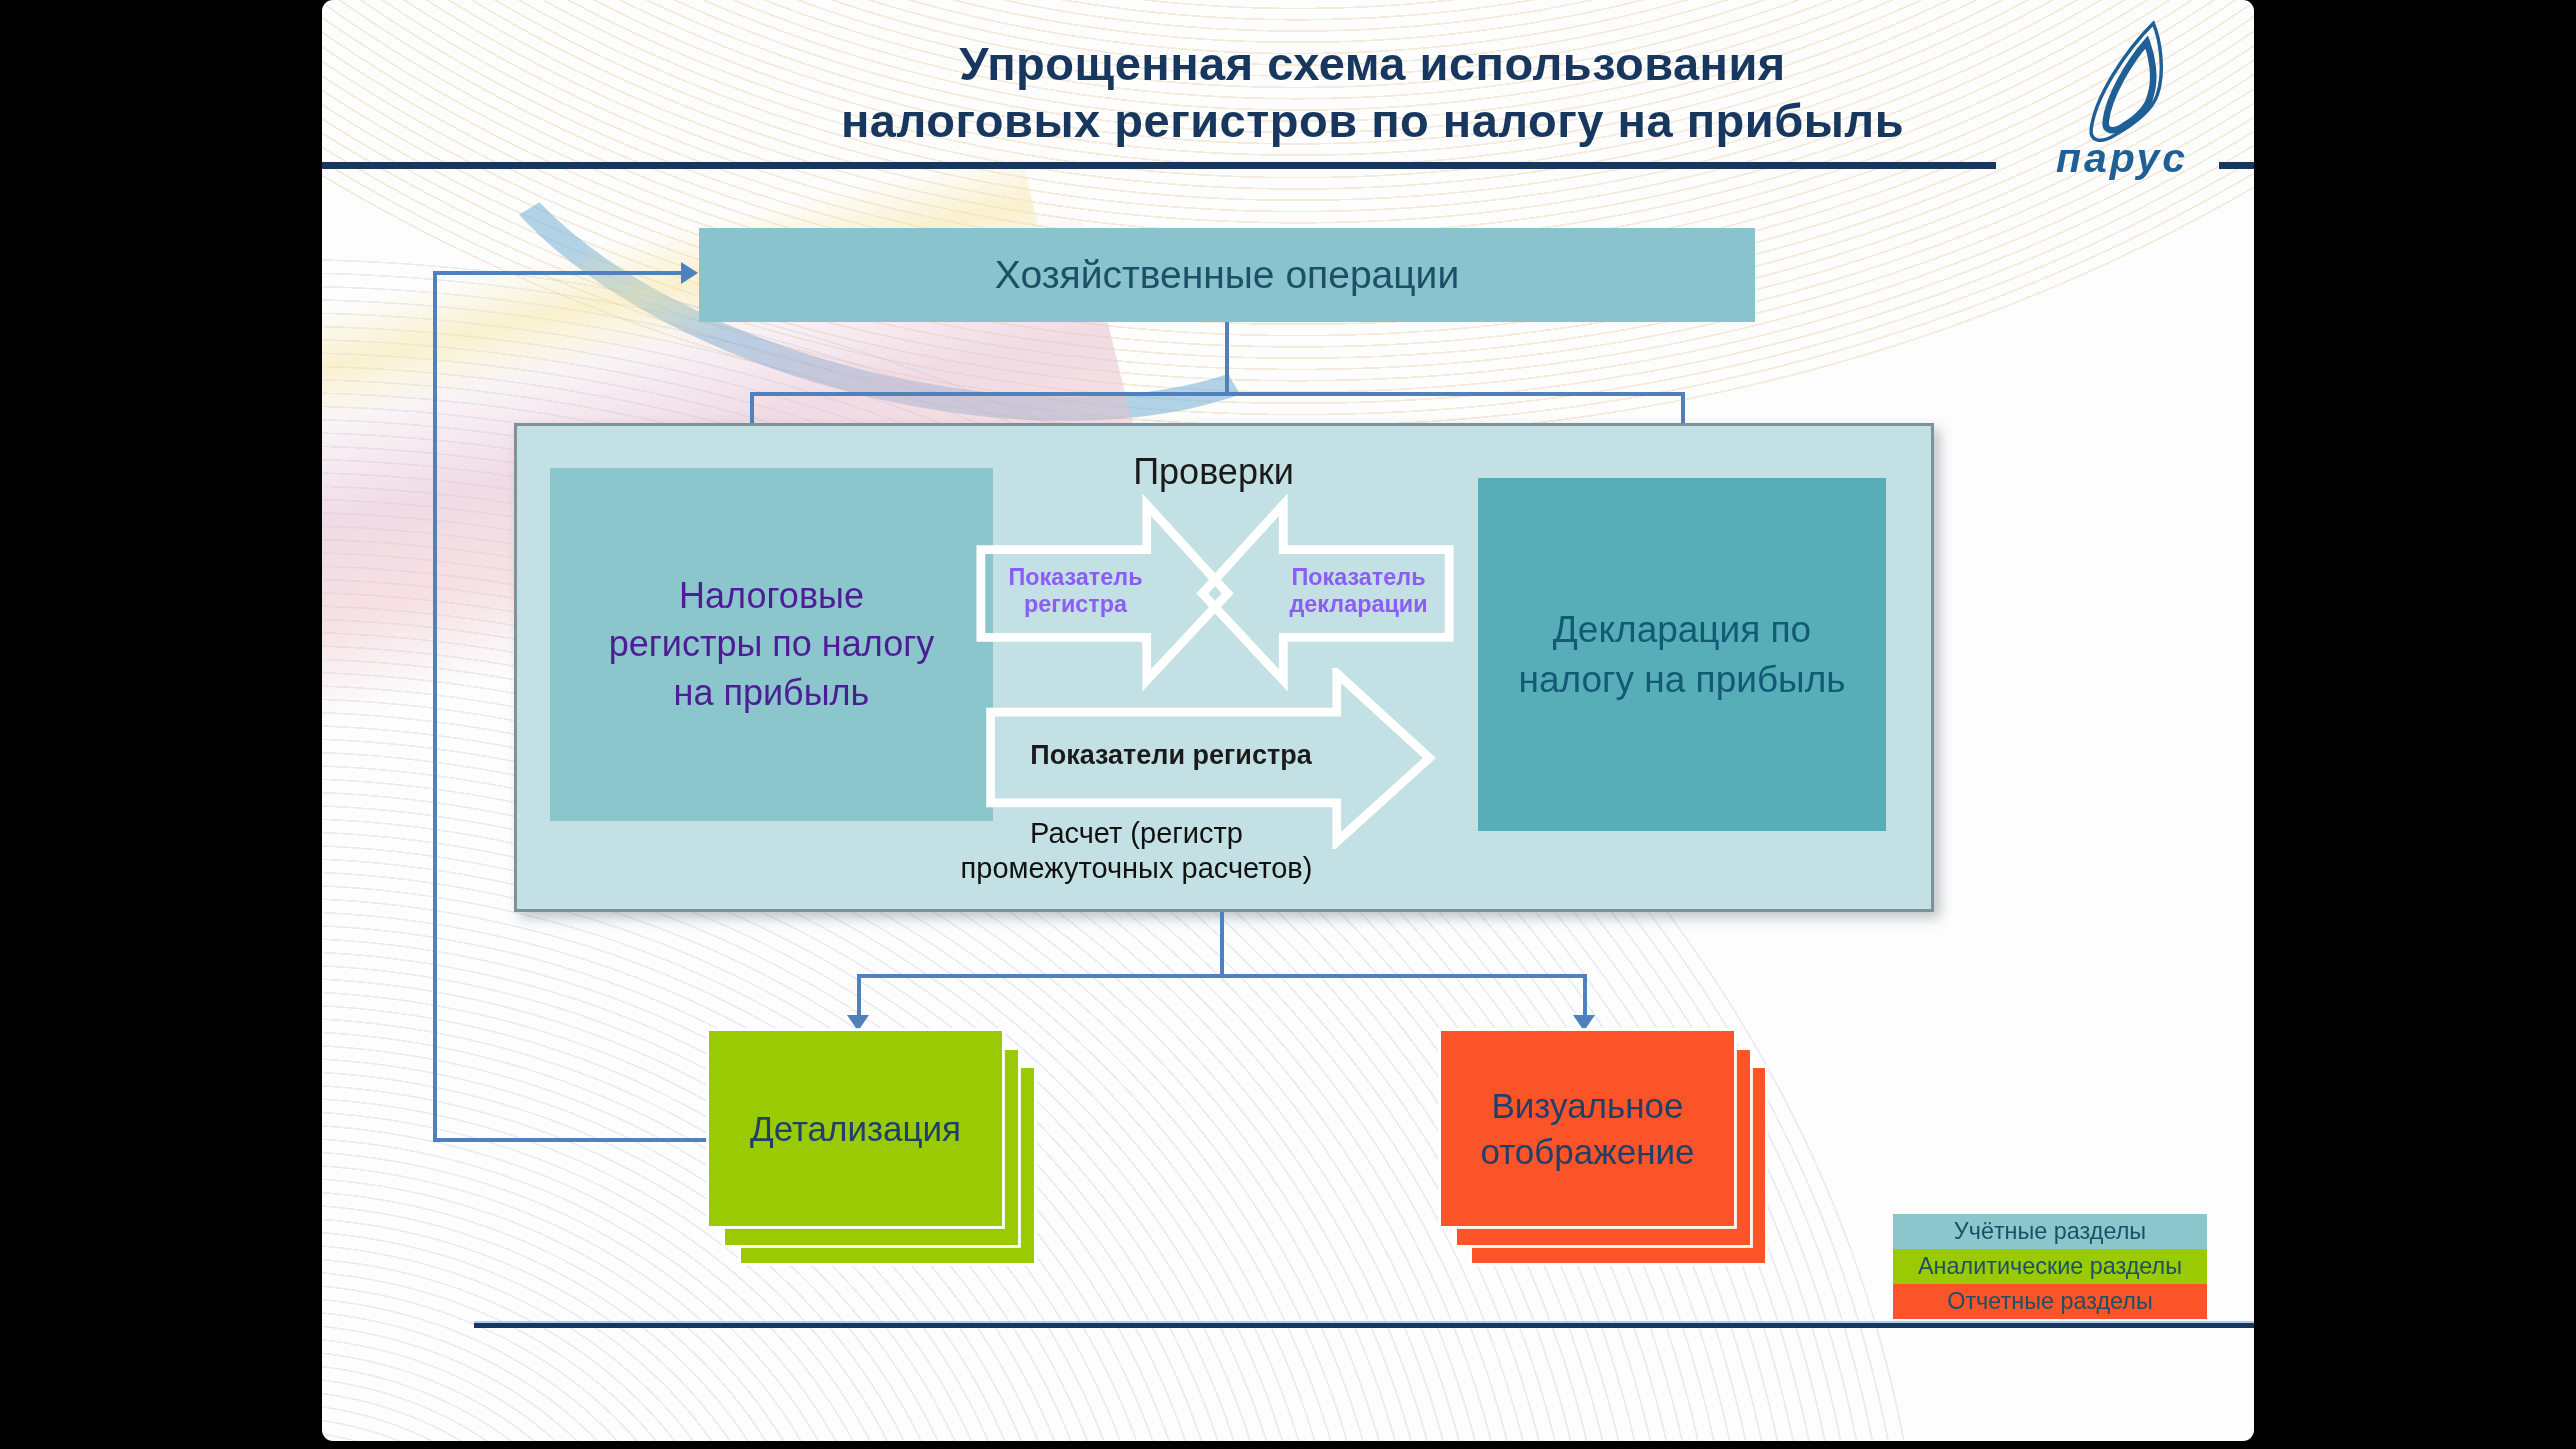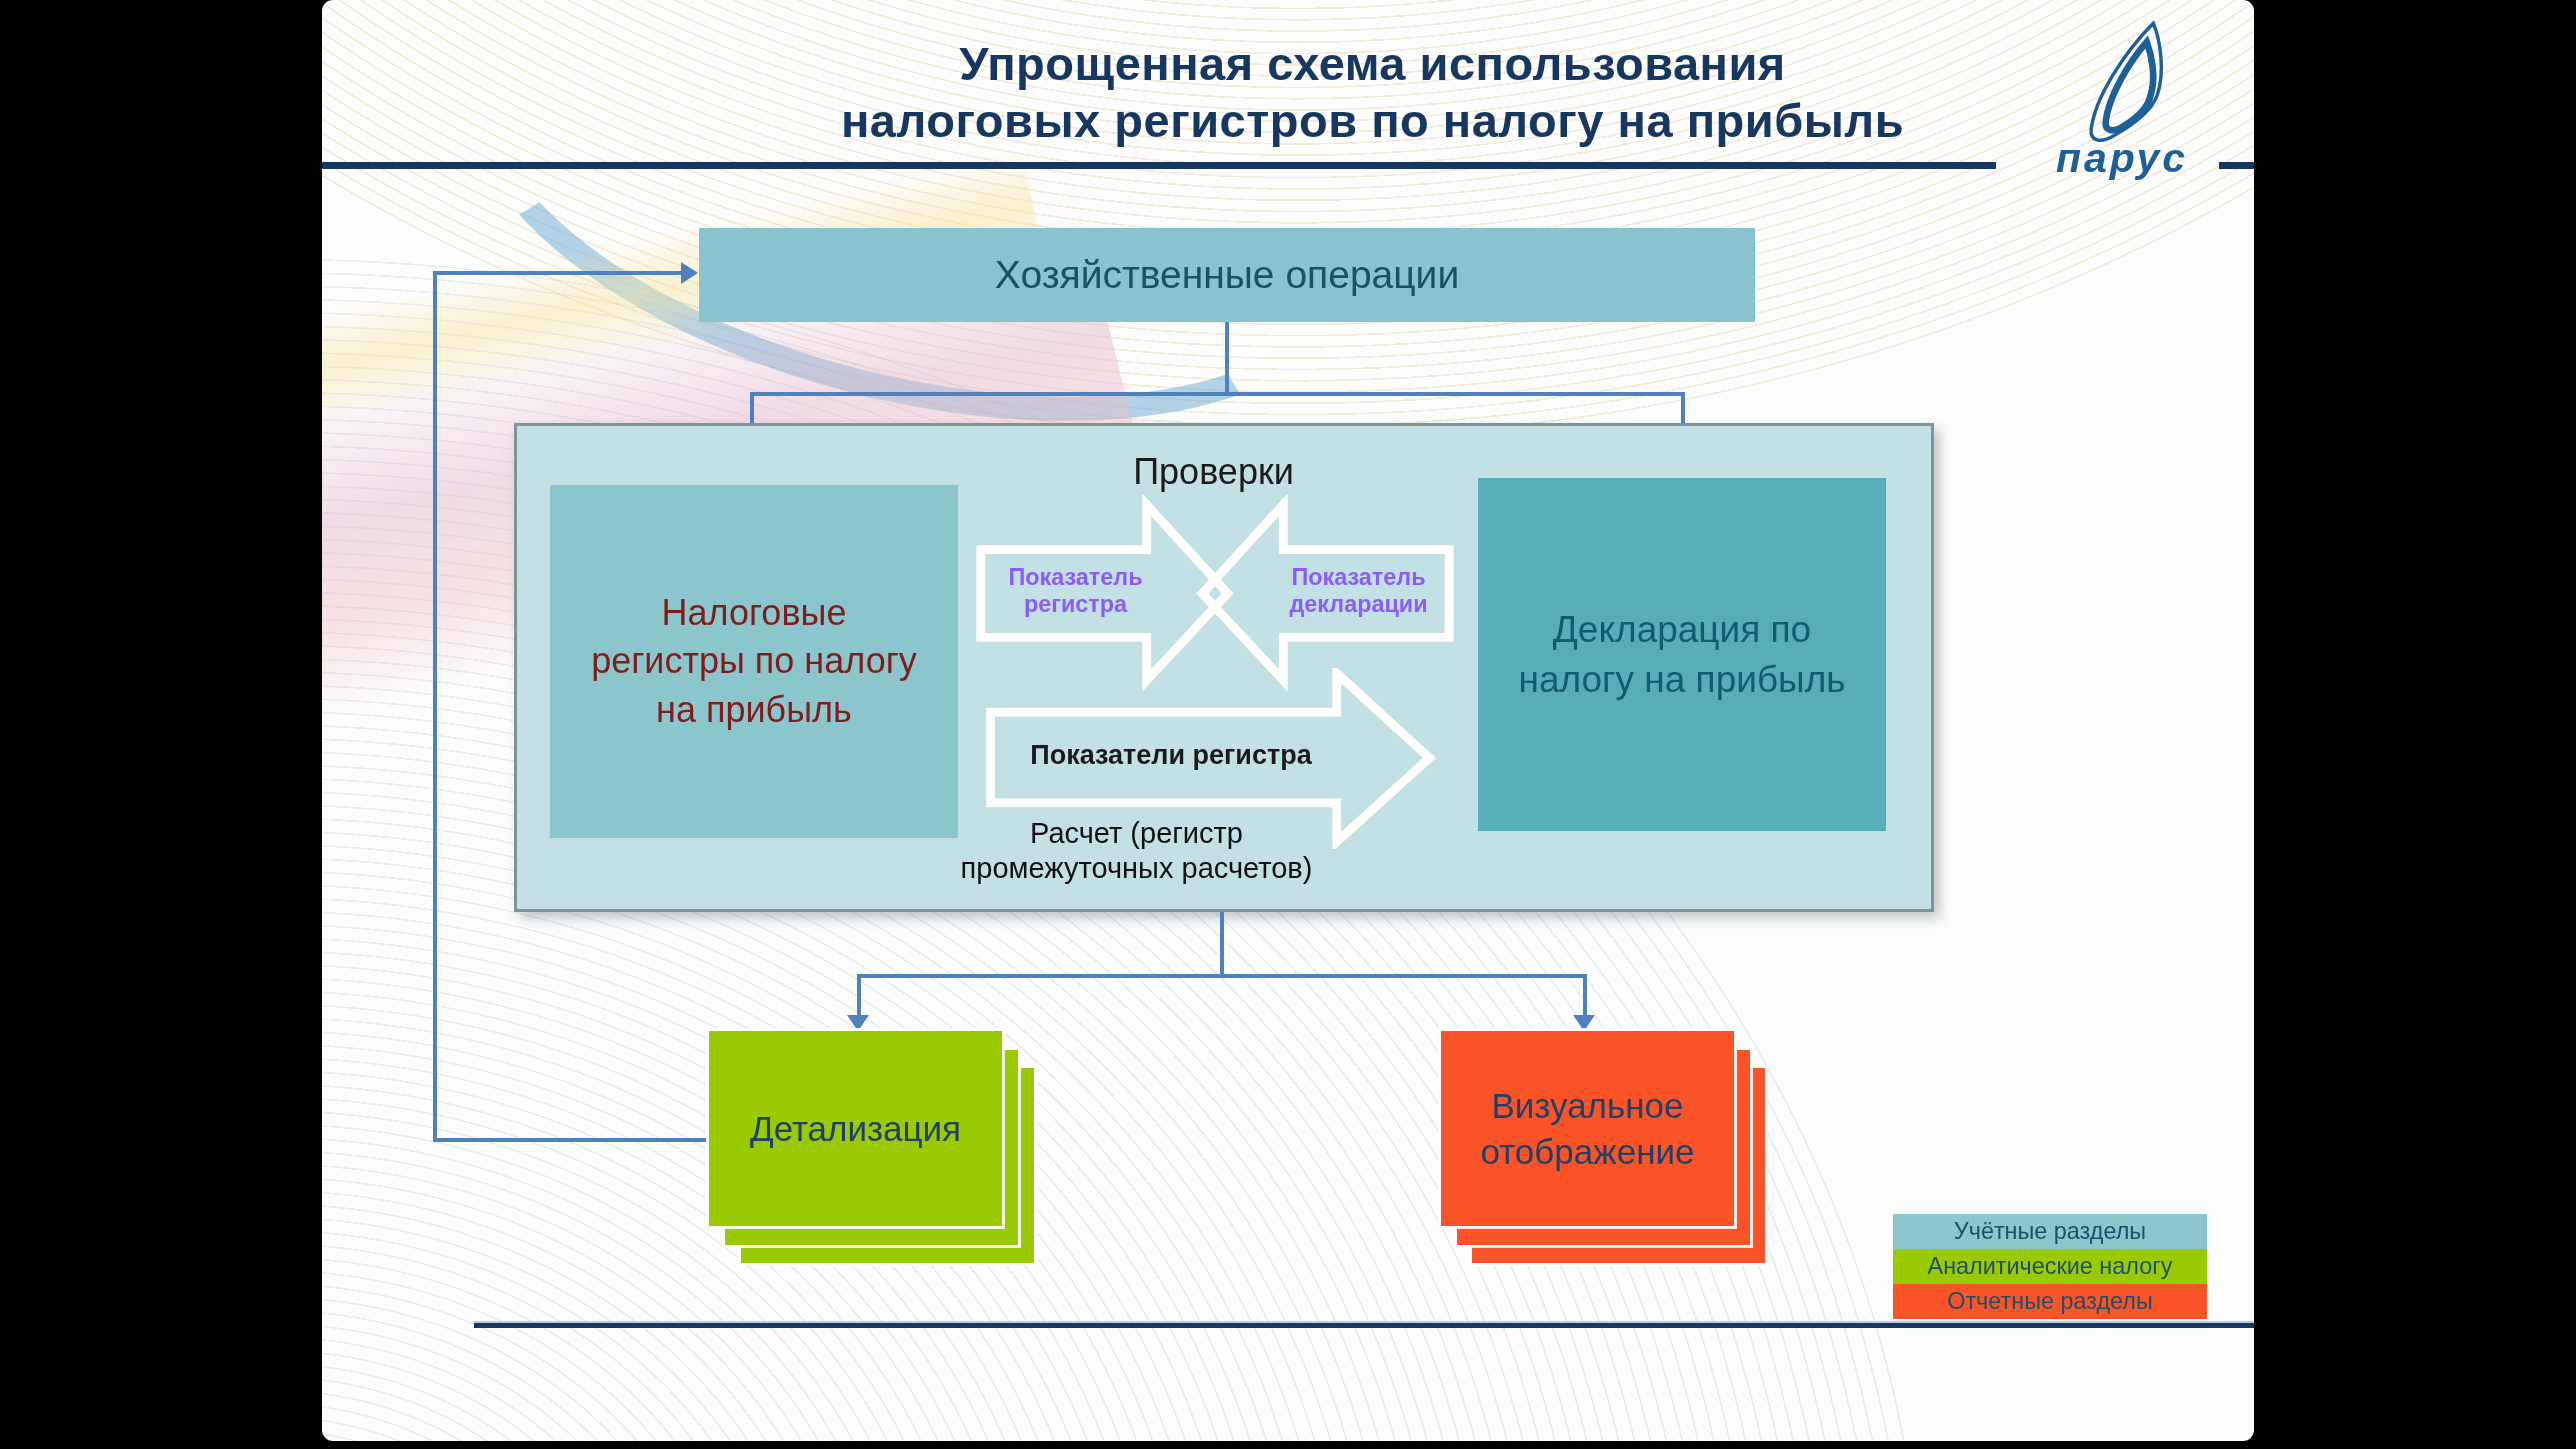--- a/index.html
+++ b/index.html
@@ -31,21 +31,21 @@
   
   .line{background:#4f81bd;}
   .ah-right{width:0;height:0;border-top:11.7px solid transparent;border-bottom:11.7px solid transparent;border-left:17.6px solid #4f81bd;}
   .ah-down{width:0;height:0;border-left:11.7px solid transparent;border-right:11.7px solid transparent;border-top:16.6px solid #4f81bd;}
 
   
   .box{display:flex;align-items:center;justify-content:center;text-align:center;white-space:pre-line;}
   .top-box{left:377px;top:228px;width:1056px;height:94px;background:#89c3cd;color:#1d4f66;font-size:39px;}
   .container{left:192px;top:423px;width:1420px;height:489px;background:#c3e1e4;border:3.9px solid #7e9397;
              box-sizing:border-box;box-shadow:5.9px 5.9px 11.7px rgba(80,95,100,.35);}
-  .left-box{left:228px;top:468px;width:408px;height:353px;background:#8cc6cd;color:#7f1d1d;font-size:36px;line-height:1.35;margin-top:17px;}
+  .left-box{left:228px;top:468px;width:443px;height:353px;background:#8cc6cd;color:#4c1d95;font-size:36px;line-height:1.35;}
   .right-box{left:1156px;top:478px;width:408px;height:353px;background:#57aeb9;color:#135a74;font-size:37px;line-height:1.35;}
   .checks{left:745px;top:451px;width:293px;text-align:center;color:#1a1a1a;font-size:36px;}
   .small-label{color:#8b5cf6;font-size:23.4px;line-height:1.15;text-align:center;white-space:pre-line;font-weight:bold;}
   .big-arrow-label{left:654px;top:740px;width:390px;text-align:center;color:#1a1a1a;font-size:27px;font-weight:bold;}
   .calc{left:600px;top:816px;width:429px;text-align:center;color:#111;font-size:29px;line-height:1.2;white-space:pre-line;}
 
   
   .page{position:absolute;width:293px;height:195px;box-shadow:0 0 0 2.9px rgba(255,255,255,.95);}
   .page-text{display:flex;align-items:center;justify-content:center;text-align:center;
              color:#20406a;font-size:35px;line-height:1.3;white-space:pre-line;}
@@ -140,20 +140,20 @@
 
     <div class="page" style="left:1150px;top:1068px;background:#fc5429;"></div>
     <div class="page" style="left:1135px;top:1050px;background:#fc5429;"></div>
     <div class="page page-text" style="left:1119px;top:1031px;background:#fc5429;">
       <span>Визуальное
 отображение</span>
     </div>
 
     <div class="abs legend">
       <div class="legend-row" style="background: rgb(140, 198, 205);">Учётные разделы</div>
-      <div class="legend-row" style="background: rgb(154, 202, 3);">Аналитические налогу</div>
+      <div class="legend-row" style="background: rgb(154, 202, 3);">Аналитические разделы</div>
       <div class="legend-row" style="background: rgb(252, 84, 41);">Отчетные разделы</div>
     </div>
 
     <div class="abs bottom-line"></div>
   </div>
 </div>
 
 
 </body></html>

